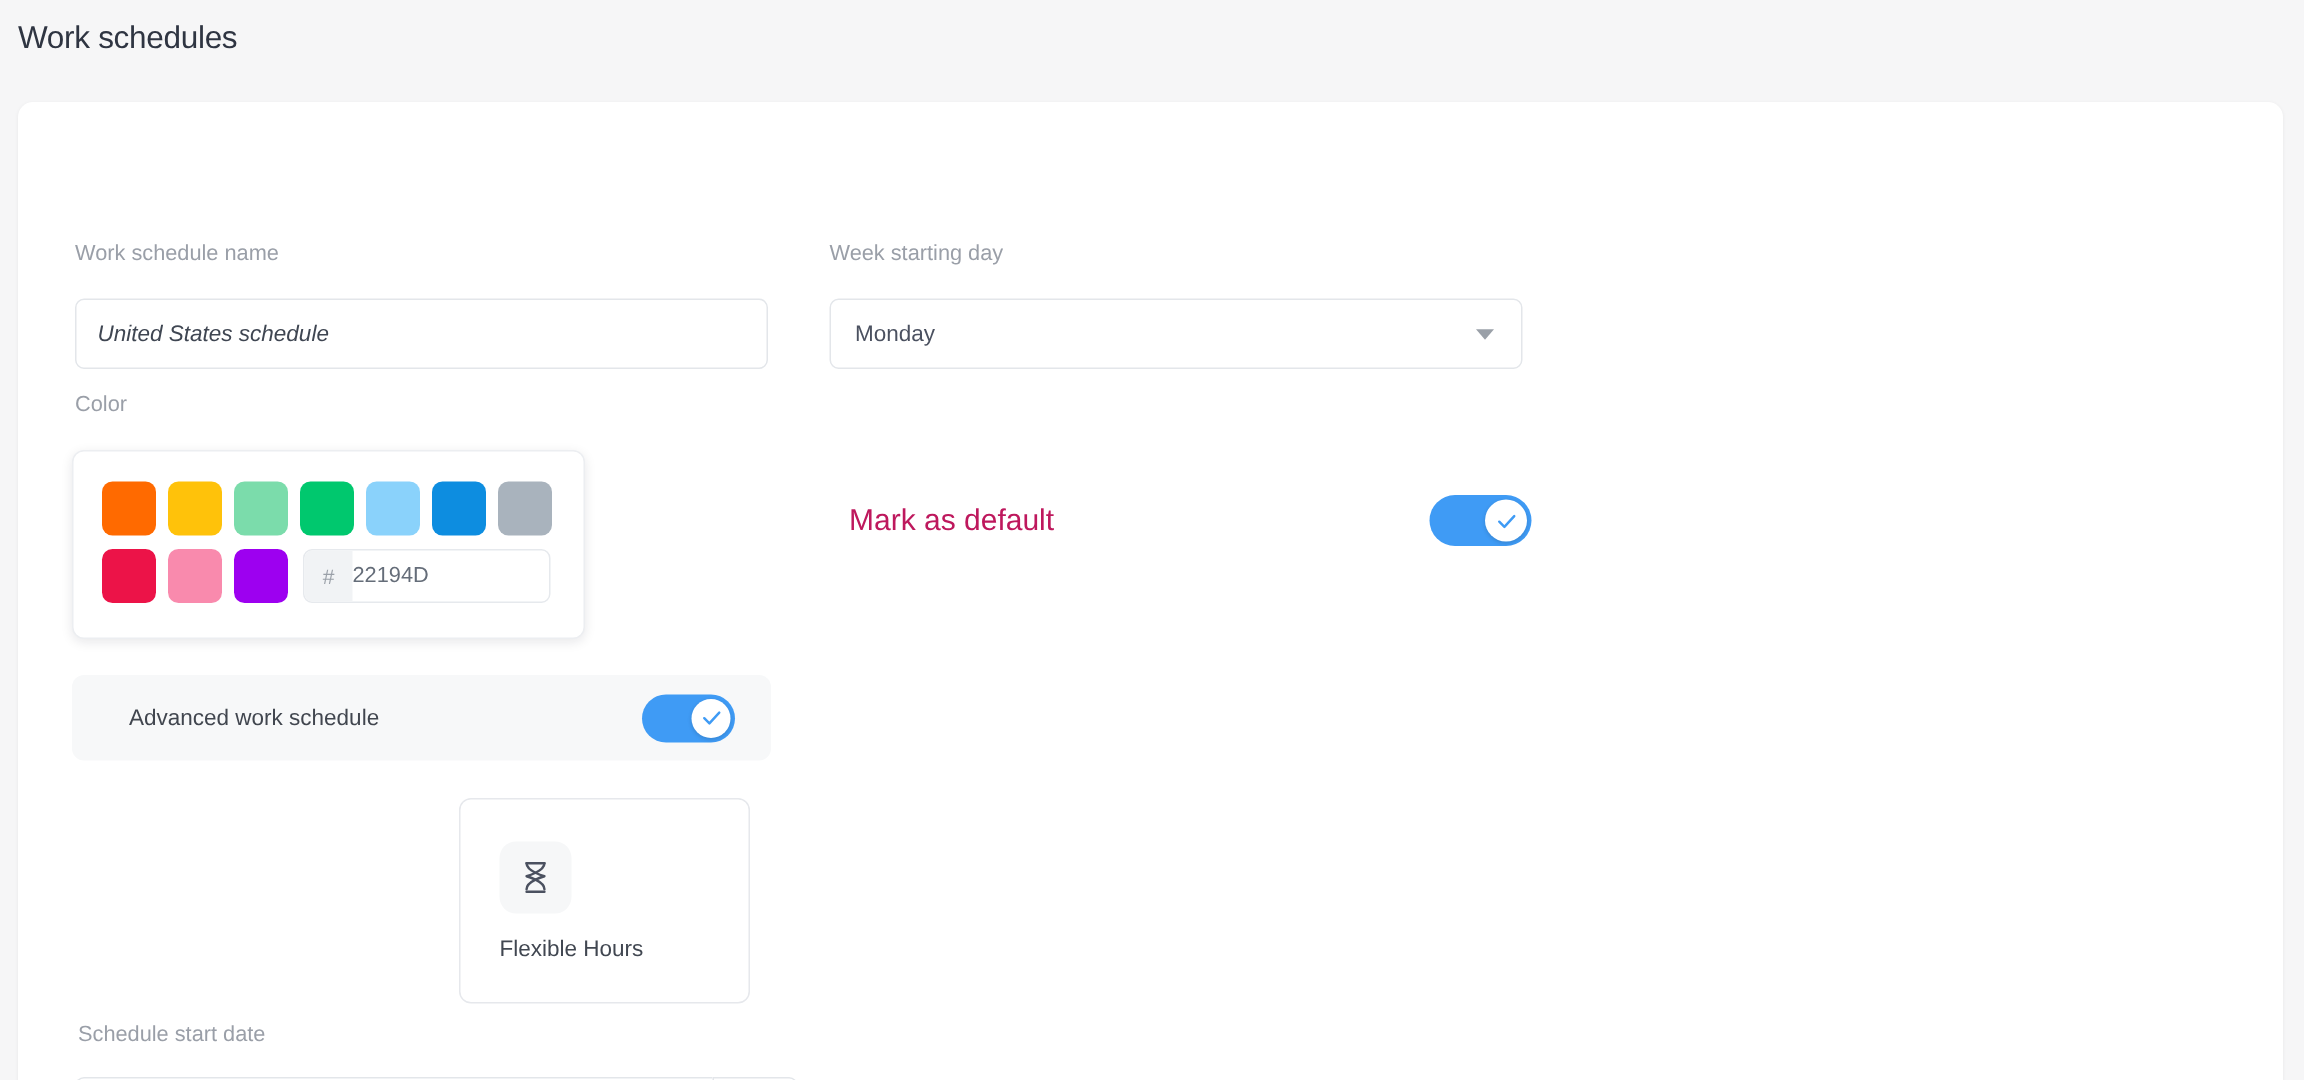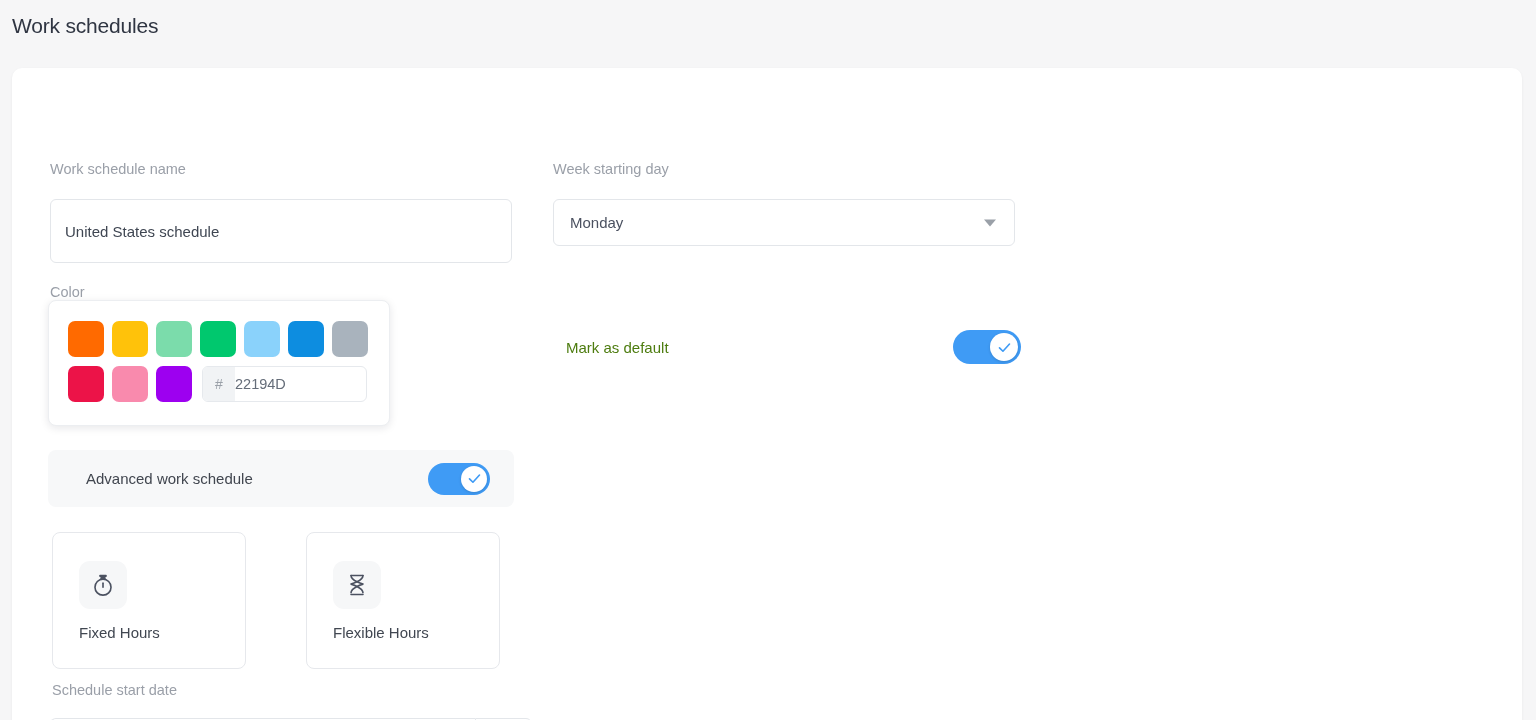--- a/index.html
+++ b/index.html
@@ -31,33 +31,34 @@
   .field-label {
     font-size: 14.5px;
     color: #9a9fa8;
     font-weight: 400;
   }
 
   .text-input {
     background: #fff;
     border: 1px solid #e3e6ea;
     border-radius: 6px;
-    height: 64px;
+    height: 47px;
     display: flex;
     align-items: center;
     padding: 0 14px;
     font-size: 15px;
     color: #3f4652;
+    font-style: italic;
   }
 
   
   .name-label { position: absolute; left: 38px; top: 93px; }
   .name-input { position: absolute; left: 38px; top: 131px; width: 462px; }
 
-  .color-label { position: absolute; left: 38px; top: 216px; text-align: center; }
+  .color-label { position: absolute; left: 38px; top: 194px; text-align: center; }
   .color-panel {
     position: absolute; left: 36px; top: 232px;
     width: 342px; height: 126px;
     background: #fff;
     border: 1px solid #eceef1;
     border-radius: 8px;
     box-shadow: 0 2px 8px rgba(16,24,40,0.10);
     padding: 20px 0 0 19px;
   }
   .swatch-row { display: flex; gap: 8px; margin-bottom: 9px; }
@@ -106,21 +107,21 @@
     border-left: 6px solid transparent;
     border-right: 6px solid transparent;
     border-top: 7px solid #9aa0a8;
   }
 
   .default-row {
     position: absolute; left: 554px; top: 262px;
     width: 455px;
     display: flex; align-items: center; justify-content: space-between;
   }
-  .default-label { font-size: 15px; color: #4d7c0f; }
+  .default-label { font-size: 20px; color: #be185d; }
 
   
   .toggle {
     position: relative;
     width: 68px; height: 34px;
     border-radius: 17px;
     background: #3f9bf5;
     cursor: pointer;
     flex: none;
   }
@@ -257,31 +258,20 @@
     <span class="adv-label">Advanced work schedule</span>
     <div class="toggle sm">
       <div class="knob">
         <svg viewBox="0 0 24 24" fill="none" stroke="#3F9BF5" stroke-width="2.6" stroke-linecap="round" stroke-linejoin="round">
           <polyline points="4 12.5 9.5 18 20 6.5"></polyline>
         </svg>
       </div>
     </div>
   </div>
 
-  <div class="opt-card card-fixed">
-    <div class="opt-icon">
-      <svg viewBox="0 0 24 24" width="26" height="26" fill="none" stroke="#4b5160" stroke-width="1.5" stroke-linecap="round">
-        <circle cx="12" cy="14" r="7.4"></circle>
-        <line x1="12" y1="10.3" x2="12" y2="14"></line>
-        <line x1="9.4" y1="3.6" x2="14.6" y2="3.6" stroke-width="2"></line>
-        <line x1="10.4" y1="5.7" x2="13.6" y2="5.7" stroke-width="2"></line>
-      </svg>
-    </div>
-    <div class="opt-label">Fixed Hours</div>
-  </div>
 
   <div class="opt-card card-flex">
     <div class="opt-icon">
       <svg viewBox="0 0 24 24" width="26" height="26" fill="none" stroke="#4b5160" stroke-width="1.5" stroke-linecap="round" stroke-linejoin="round">
         <path d="M6.5 3.2h11M6.5 20.8h11"></path>
         <path d="M6.5 3.2c0 5 11 8 11 8s-11 3-11 8"></path>
         <path d="M17.5 3.2c0 5-11 8-11 8s11 3 11 8"></path>
       </svg>
     </div>
     <div class="opt-label">Flexible Hours</div>

